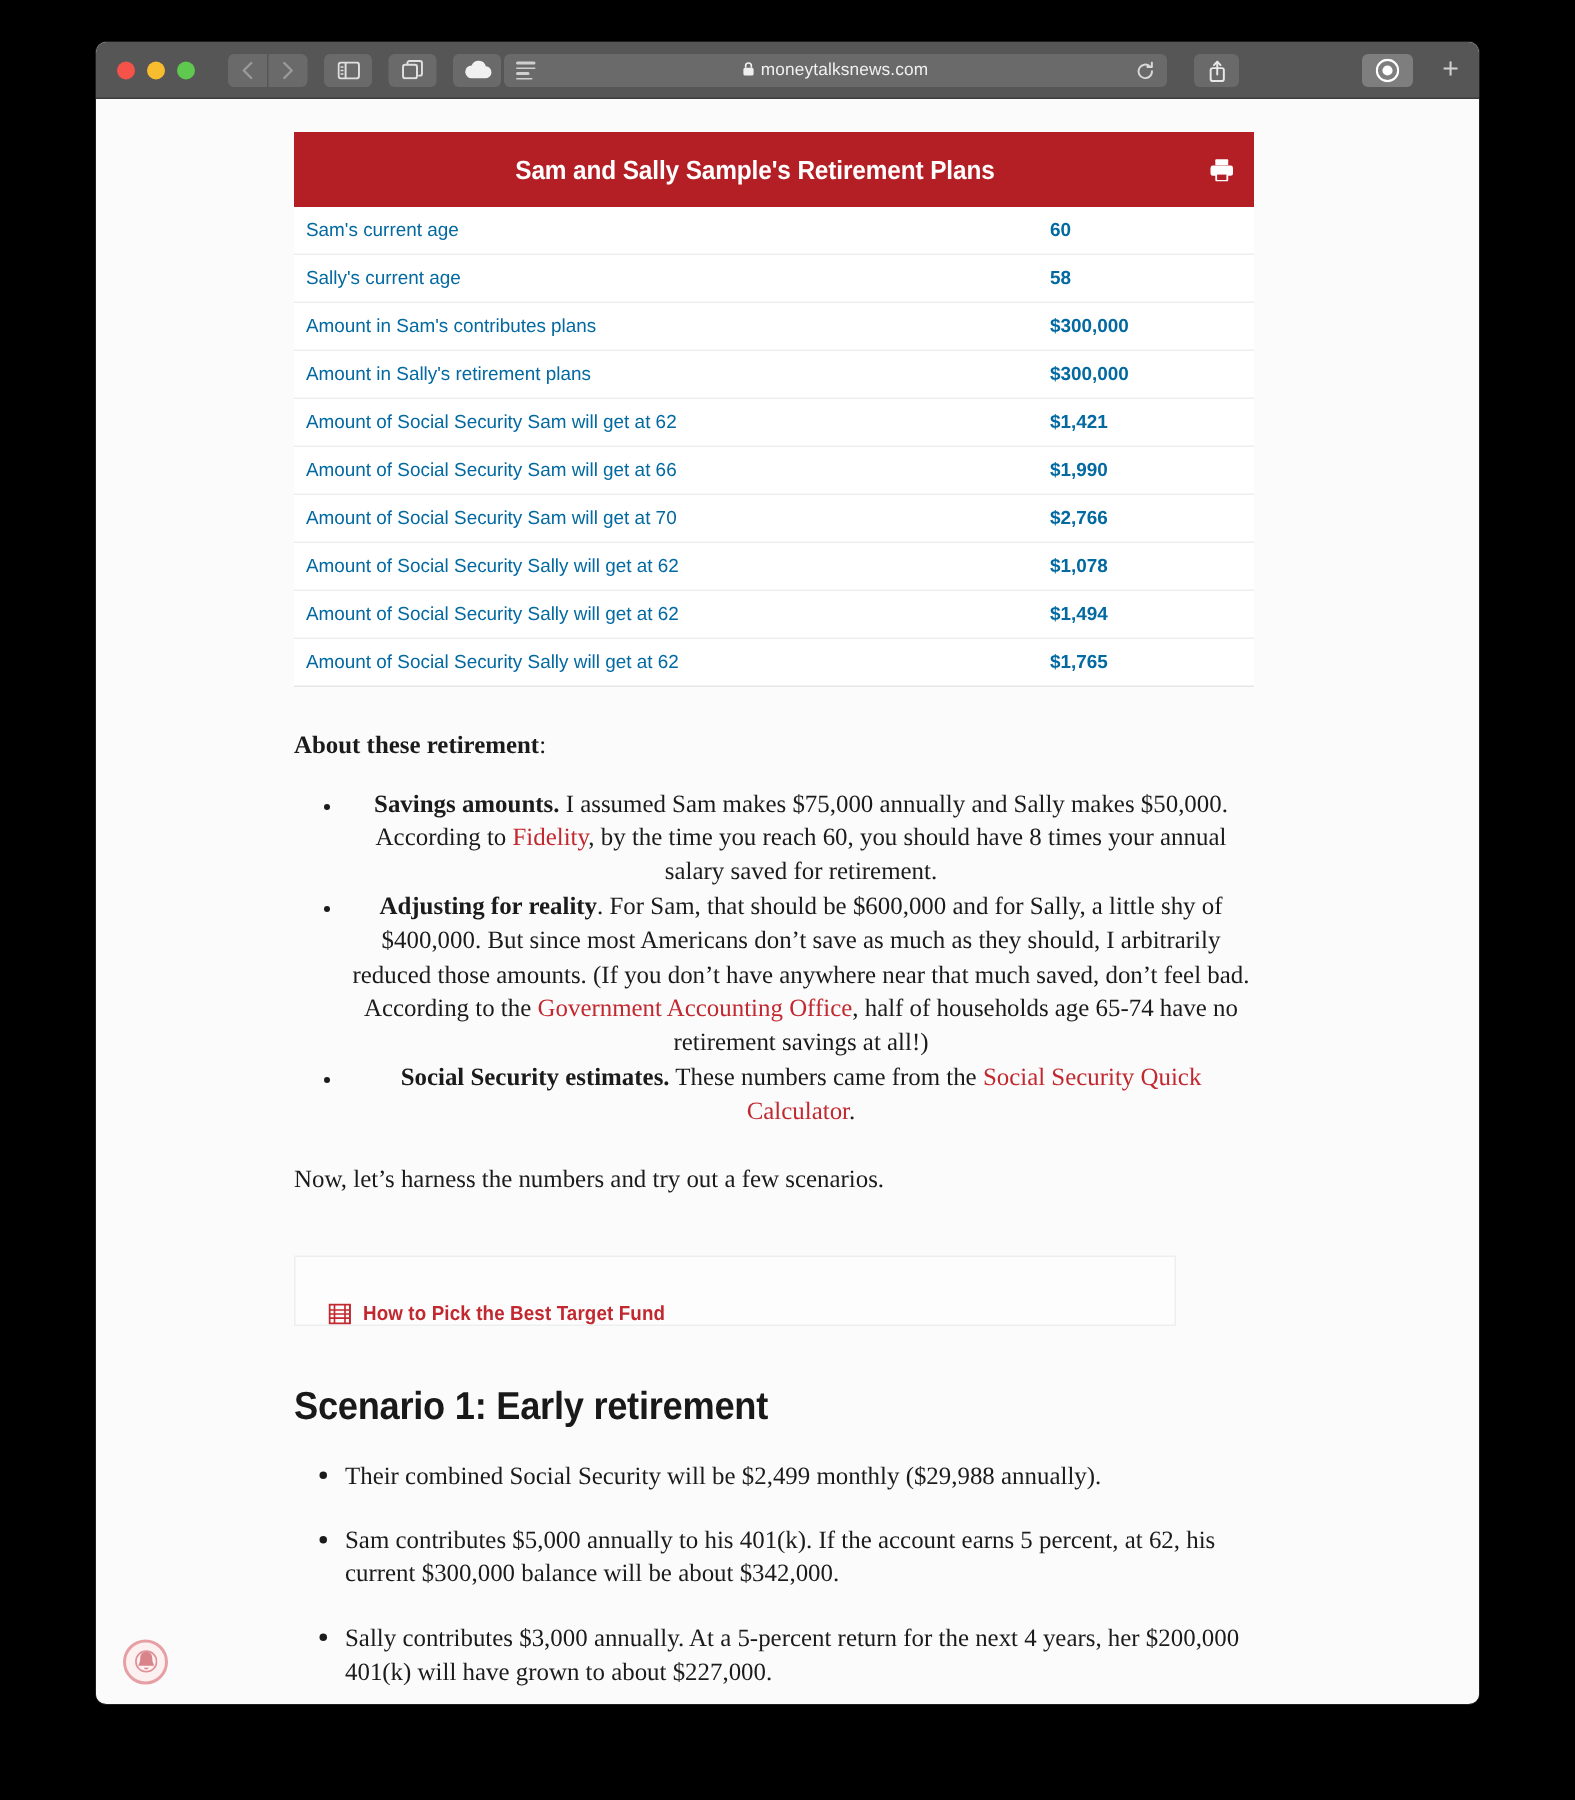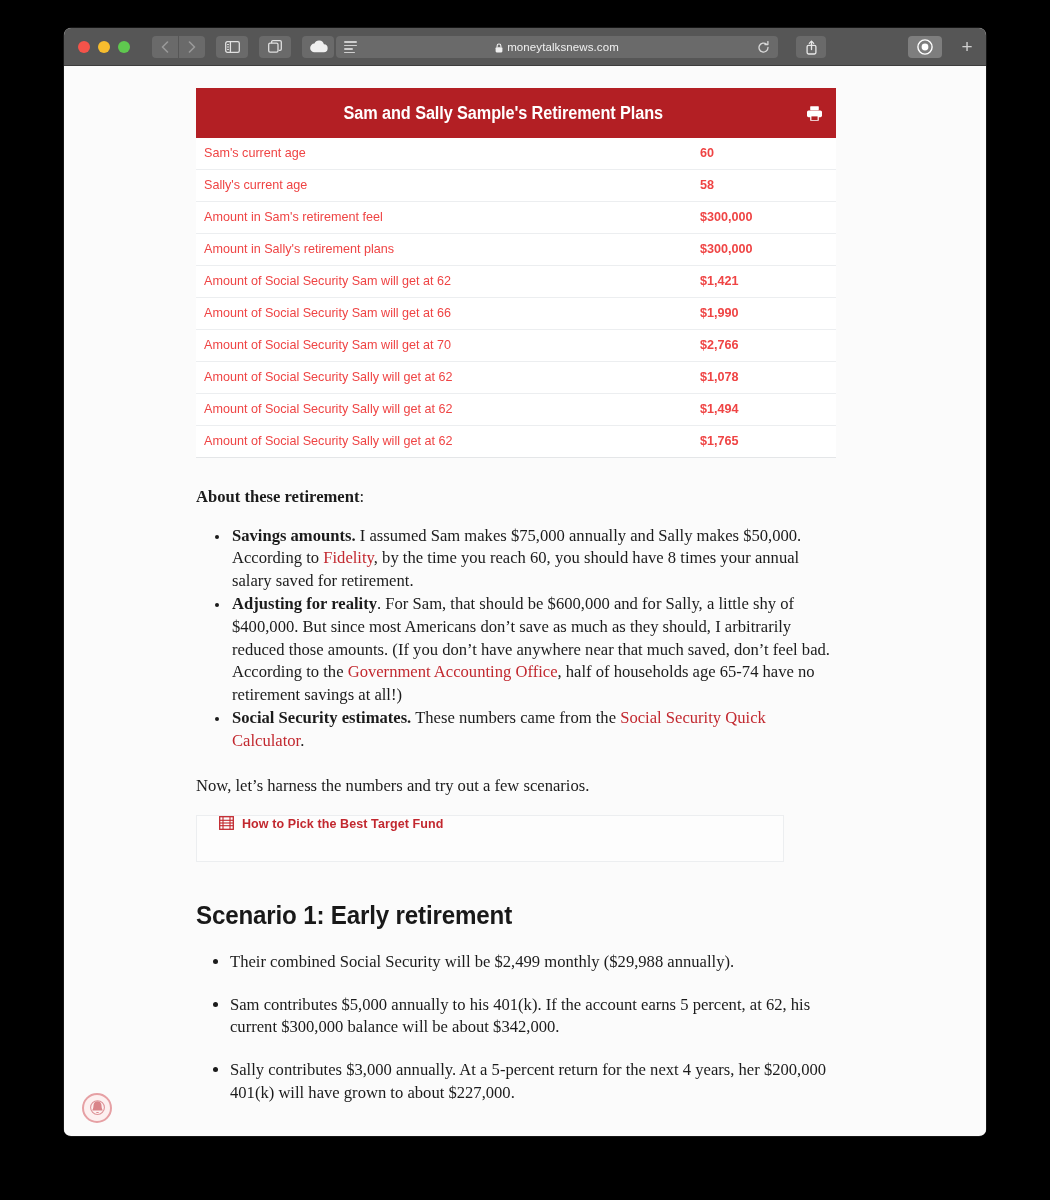--- a/index.html
+++ b/index.html
@@ -64,21 +64,21 @@
     display: flex; align-items: center;
   }
   #reader-icon { margin-left: 8px; display:flex; flex-direction:column; gap:2px; }
   #reader-icon i { display:block; height:1.5px; background:#cfcfcf; border-radius:1px; }
   #reader-icon i:nth-child(1){ width:13px; }
   #reader-icon i:nth-child(2){ width:13px; }
   #reader-icon i:nth-child(3){ width:9px; }
   #reader-icon i:nth-child(4){ width:11px; }
   #url-center {
     position:absolute; left:0; right:0;
-    display:flex; align-items:flex-end; justify-content:center;
+    display:flex; align-items:flex-start; justify-content:center;
     gap:4px;
     font-size: 11.5px; color: #f0f0f0; letter-spacing: 0.1px;
   }
   #reload-btn {
     position:absolute; right:6px; top:2px;
     width:18px; height:18px; color:#d8d8d8;
     display:flex; align-items:center; justify-content:center;
   }
   #share-btn { width: 30px; margin-left: 10px; }
 
@@ -128,21 +128,21 @@
     padding-left: 20px;
   }
   #print-button { width: 44px; display:flex; align-items:center; justify-content:center; }
 
   #plans-table { width: 640px; border-collapse: collapse; background: #fff; }
   #plans-table tr { border-bottom: 1px solid #eceef0; }
   #plans-table tr:last-child { border-bottom: 1px solid #e4e6e8; }
   #plans-table td {
     padding: 8px 0 8px 8px;
     font-size: 12.6px;
-    color: #ef4444;
+    color: #0369a1;
     font-family: "Liberation Sans", sans-serif;
     line-height: 15px;
   }
   #plans-table td.label { width: 500px; }
   #plans-table td.value { font-weight: bold; padding-left: 4px; }
 
   
   .prose {
     font-family: "Liberation Serif", serif;
     color: #1b1b1b;
@@ -154,36 +154,37 @@
     font-family: "Liberation Serif", serif;
     font-size: 16.6px;
     color: #1b1b1b;
   }
   #assumptions-title b { font-weight: bold; }
 
   ul.bullets {
     margin: 16px 0 0 0;
     padding-left: 34px;
     list-style: disc;
+    text-align: center;
   }
   ul.bullets li { margin-bottom: 1px; padding-left: 2px; }
   ul.bullets li::marker { font-size: 14px; }
   .lead { font-weight: bold; }
   a.redlink { color: #c2282f; text-decoration: none; }
 
   #now-para { margin-top: 22px; }
 
   
   #related-box {
-    margin-top: 18px;
+    margin-top: 40px;
     width: 588px;
     height: 47px;
     background: #fdfdfd;
     border: 1px solid #eceef0;
-    display: flex; align-items: flex-start;
+    display: flex; align-items: flex-end;
     padding-left: 22px;
   }
   #film-icon { margin-right: 8px; display:flex; align-items:center; }
   #related-link {
     color: #c2282f;
     font-family: "Liberation Sans Narrow", "Liberation Sans", sans-serif;
     font-weight: bold;
     font-size: 13.6px;
     transform: scaleX(0.92);
     transform-origin: left center;
@@ -327,21 +328,21 @@
         <tbody>
           <tr>
               <td class="label">Sam's current age</td>
               <td class="value">60</td>
             </tr>
           <tr>
               <td class="label">Sally's current age</td>
               <td class="value">58</td>
             </tr>
           <tr>
-              <td class="label">Amount in Sam's retirement feel</td>
+              <td class="label">Amount in Sam's contributes plans</td>
               <td class="value">$300,000</td>
             </tr>
           <tr>
               <td class="label">Amount in Sally's retirement plans</td>
               <td class="value">$300,000</td>
             </tr>
           <tr>
               <td class="label">Amount of Social Security Sam will get at 62</td>
               <td class="value">$1,421</td>
             </tr>

